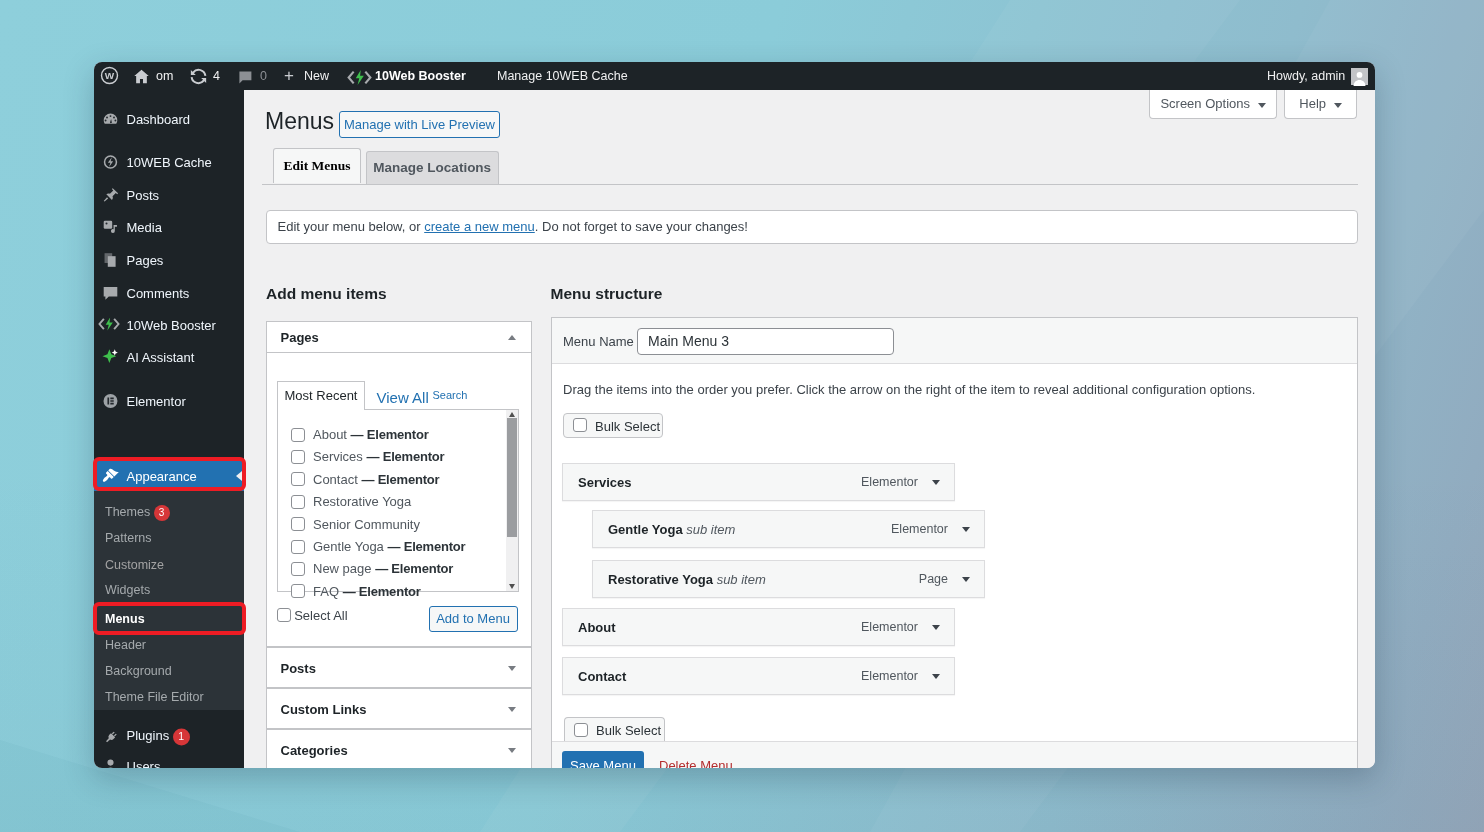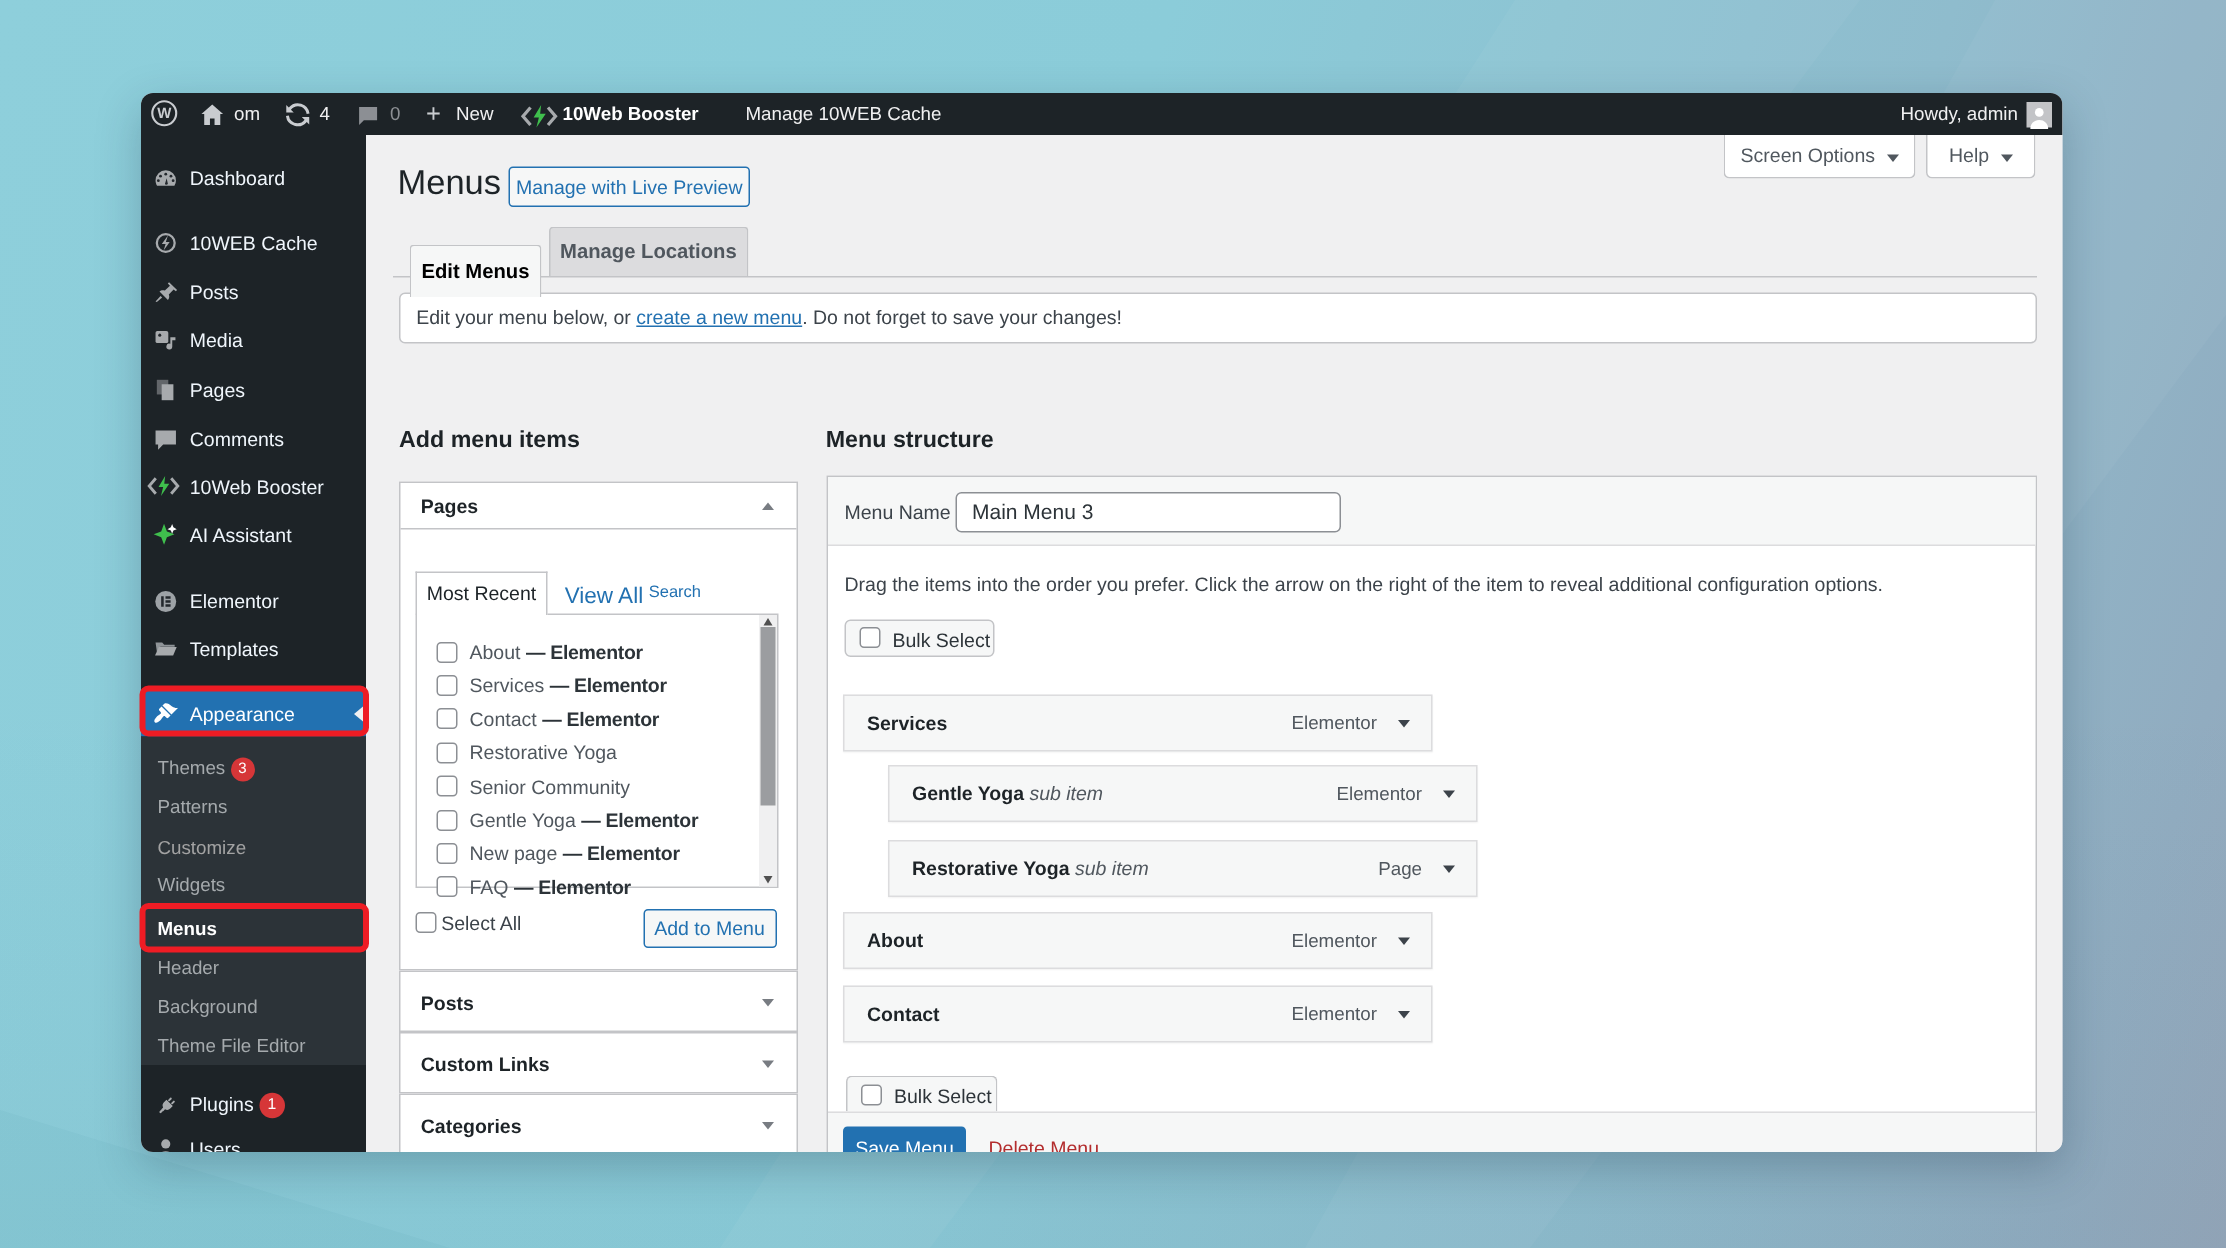--- a/index.html
+++ b/index.html
@@ -169,27 +169,20 @@
           </svg></span>
         <span class="txt">AI Assistant</span>
       </div>
       <div class="sb-item" style="top:294px;">
         <span class="ico" style="left:8px;"><svg width="17" height="17" viewBox="0 0 20 20">
             <circle cx="10" cy="10" r="8.2" fill="#9da2a6"></circle>
             <path d="M6.4 5.8h2v8.4h-2zM9.8 5.8h4v2h-4zm0 3.2h4v2h-4zm0 3.2h4v2h-4z" fill="#23282d"></path>
           </svg></span>
         <span class="txt">Elementor</span>
       </div>
-      <div class="sb-item" style="top:326.5px;">
-        <span class="ico" style="left:8px;"><svg width="17" height="17" viewBox="0 0 20 20">
-            <path d="M2 4.5h5.2l1.6 1.7H17v1.6H5.8L3.2 13z" fill="#8f9498"></path>
-            <path d="M1.6 14.8L4.6 8h14l-2.8 6.8z" fill="#a7aaad"></path>
-          </svg></span>
-        <span class="txt">Templates</span>
-      </div>
       <div class="sb-item" style="top:630px;">
         <span class="ico" style="left:8px;"><svg width="17" height="17" viewBox="0 0 20 20" fill="#a7aaad">
             <g transform="rotate(45 10 10)">
               <rect x="8.2" y="2.6" width="1.5" height="3.4" rx=".7"></rect>
               <rect x="11.6" y="2.6" width="1.5" height="3.4" rx=".7"></rect>
               <path d="M7.2 6.4h7v2.8a3.5 3.5 0 0 1-2.45 3.34V14.5h-2.1v-1.96A3.5 3.5 0 0 1 7.2 9.2z"></path>
               <rect x="9.8" y="14" width="1.8" height="3.4" rx=".9"></rect>
             </g>
           </svg></span>
         <span class="txt">Plugins <span class="badge">1</span></span>
@@ -219,25 +212,25 @@
       <div class="sb-subitem" style="top:599.3px; color:#a5aaad; font-size:12.5px; line-height:16px; z-index:3;">Theme File Editor</div>
     </div>
 
   <div class="content">
     <div class="panelbtn" style="left:905px; top:0; width:128px; height:29px; line-height:28px;">Screen Options <span style="display:inline-block;width:0;height:0;border-left:4px solid transparent;border-right:4px solid transparent;border-top:5px solid #50575e;margin-left:4px;"></span></div>
     <div class="panelbtn" style="left:1040px; top:0; width:73px; height:29px; line-height:28px;">Help <span style="display:inline-block;width:0;height:0;border-left:4px solid transparent;border-right:4px solid transparent;border-top:5px solid #50575e;margin-left:4px;"></span></div>
 
     <h1 class="menus">Menus</h1>
     <div class="btn-outline" style="position:absolute; left:95px; top:21px; width:161px; height:27px; line-height:25px; text-align:center;">Manage with Live Preview</div>
 
-    <div class="tab" style="left:29px; top:73px; width:88px; height:35px; line-height:34px; text-align:center; background:#f6f7f7; color:#000; z-index:2;">Edit Menus</div>
+    <div class="tab" style="left:29px; top:58px; width:88px; height:35px; line-height:34px; text-align:center; background:#f6f7f7; color:#000; z-index:2;font-family:Liberation Serif, serif;">Edit Menus</div>
     <div class="tab" style="left:121.5px; top:61px; width:133.5px; height:33px; line-height:32px; text-align:center; background:#dcdcde; color:#50575e;">Manage Locations</div>
     <div class="tabline" style="left:18px; top:93.5px; width:1095.5px;"></div>
 
-    <div class="notice" style="left:21.5px; top:105px; width:1092px; height:34px; line-height:32px; padding-left:11px;">Edit your menu below, or <a class="bluelink">create a new menu</a>. Do not forget to save your changes!</div>
+    <div class="notice" style="left:21.5px; top:120px; width:1092px; height:34px; line-height:32px; padding-left:11px;">Edit your menu below, or <a class="bluelink">create a new menu</a>. Do not forget to save your changes!</div>
 
     <h2 class="colh" style="left:22px; top:195px;">Add menu items</h2>
     <h2 class="colh" style="left:306.5px; top:195px;">Menu structure</h2>
 
     <div class="acc" style="top:230.5px; height:326.5px;">
       <div style="position:relative; height:31px; border-bottom:1px solid #c3c4c7;">
         <span class="acc-h" style="position:absolute; left:14px; top:8px;">Pages</span>
         <span class="arrow-up" style="position:absolute; right:15px; top:13px;"></span>
       </div>
 

